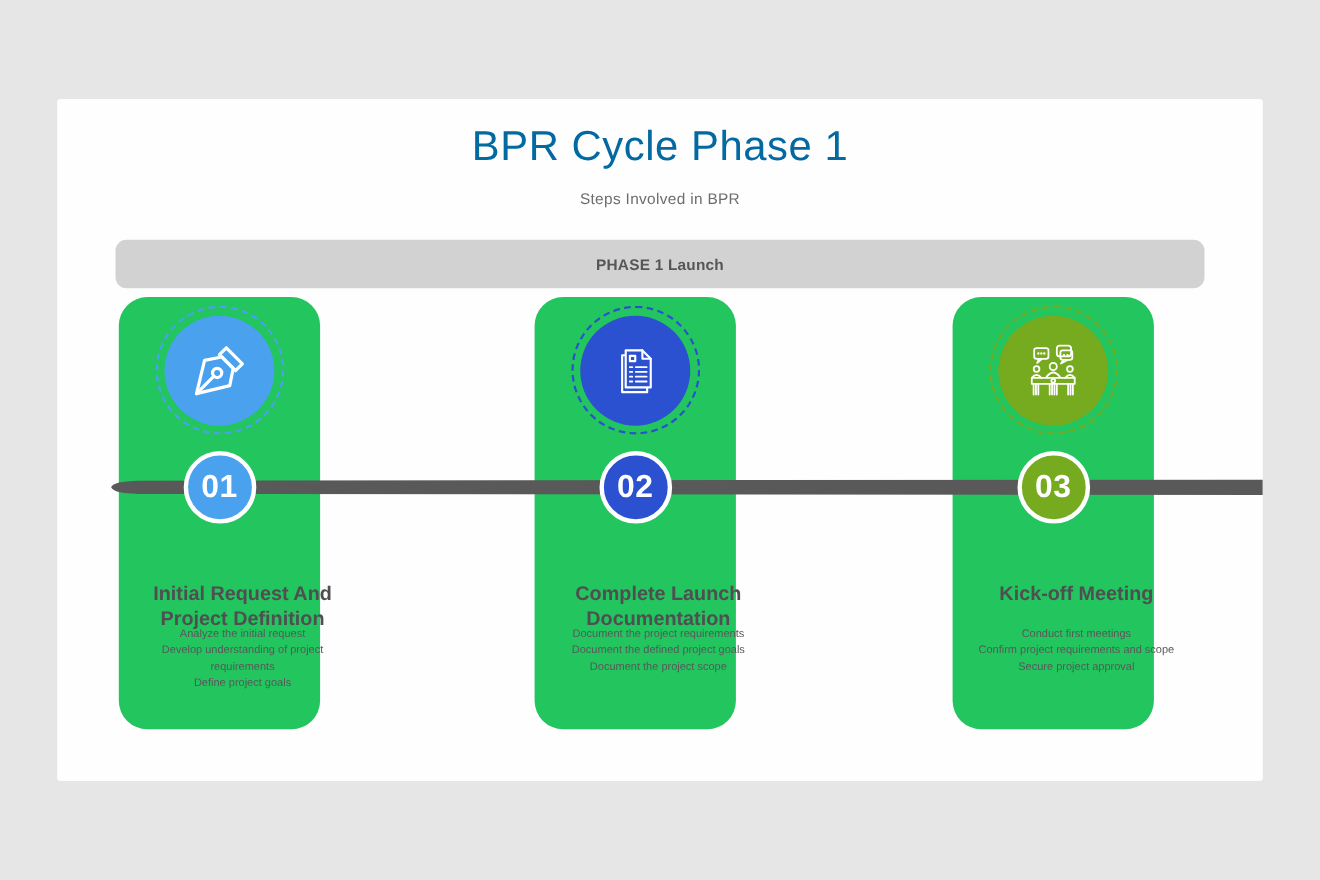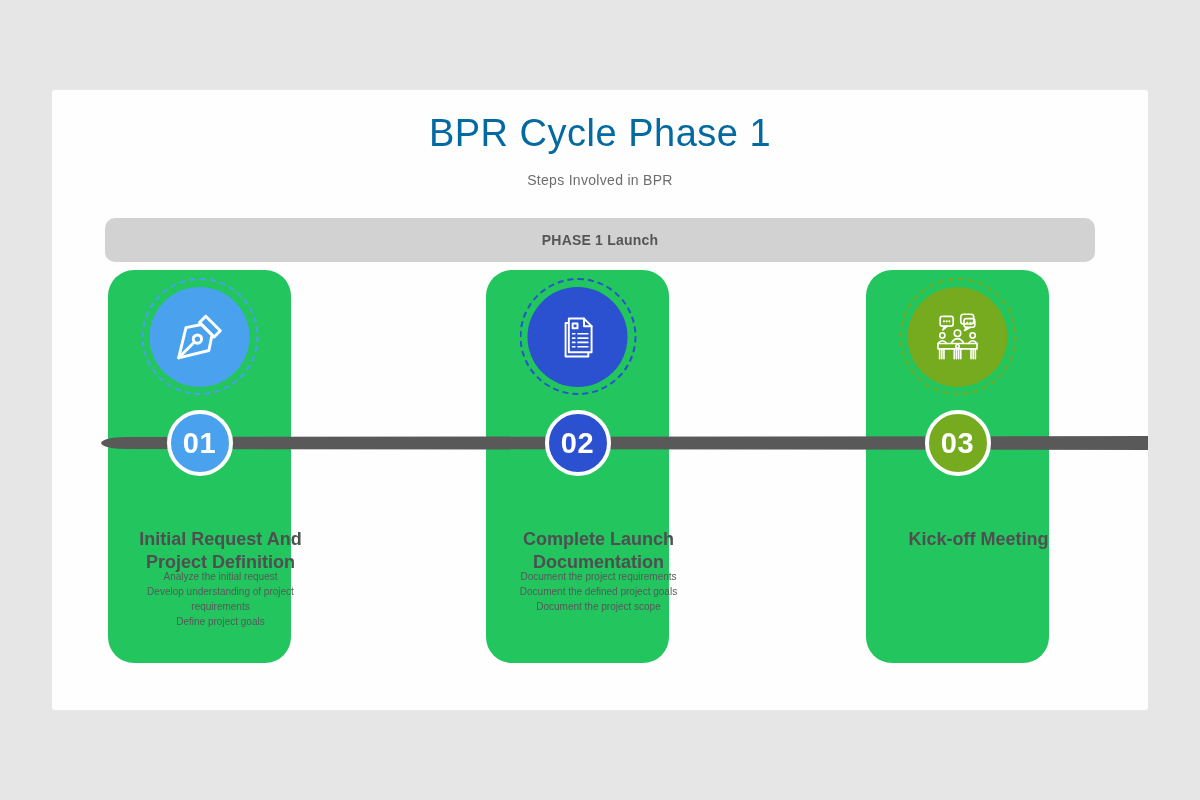--- a/index.html
+++ b/index.html
@@ -171,19 +171,24 @@
           <path d="M7.5 35 v9 M9.5 35 v9 M11.5 35 v9"></path>
           <path d="M21 35 v9 M23 35 v9 M25 35 v9 M27 35 v9"></path>
           <path d="M36.5 35 v9 M38.5 35 v9 M40.5 35 v9"></path>
         </svg>
       </div>
     </div>
     <div class="badge">
       <span class="badge-number">03</span>
     </div>
     <div class="card-title">Kick-off Meeting</div>
+    <div class="card-body">
+      <div>Conduct first meetings</div>
+      <div>Confirm project requirements and scope</div>
+      <div>Secure project approval</div>
+    </div>
   </div>
 
   <svg class="timeline" width="1048" height="14" viewBox="0 0 1048 14" preserveAspectRatio="none">
     <path d="M1 7 C 3 3, 10 1.5, 26 1 L 1048 0 L 1048 14 L 26 13 C 10 12.5, 3 11, 1 7 Z" fill="#595959"></path>
   </svg>
 
 </div>
 
 </body></html>

